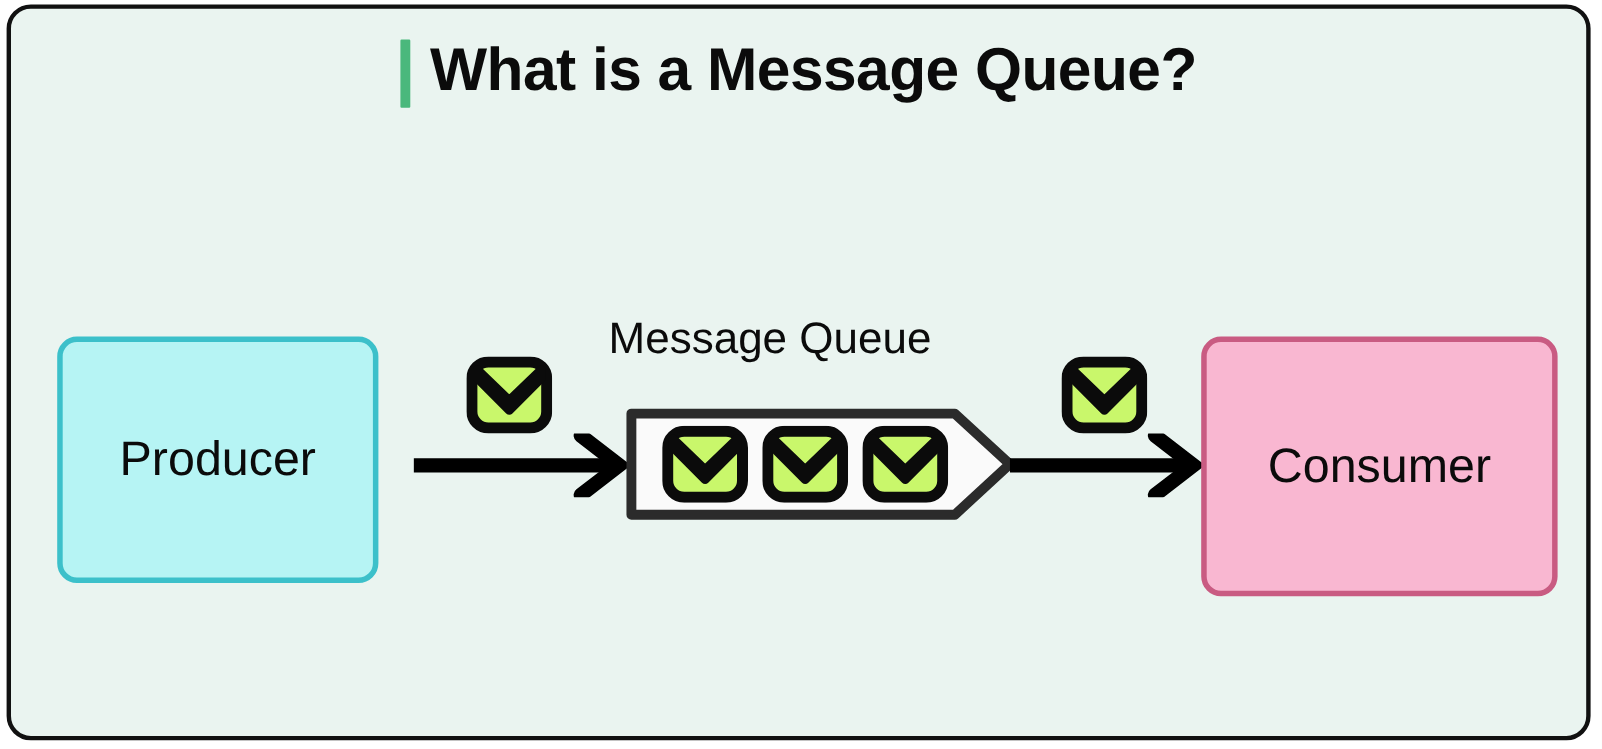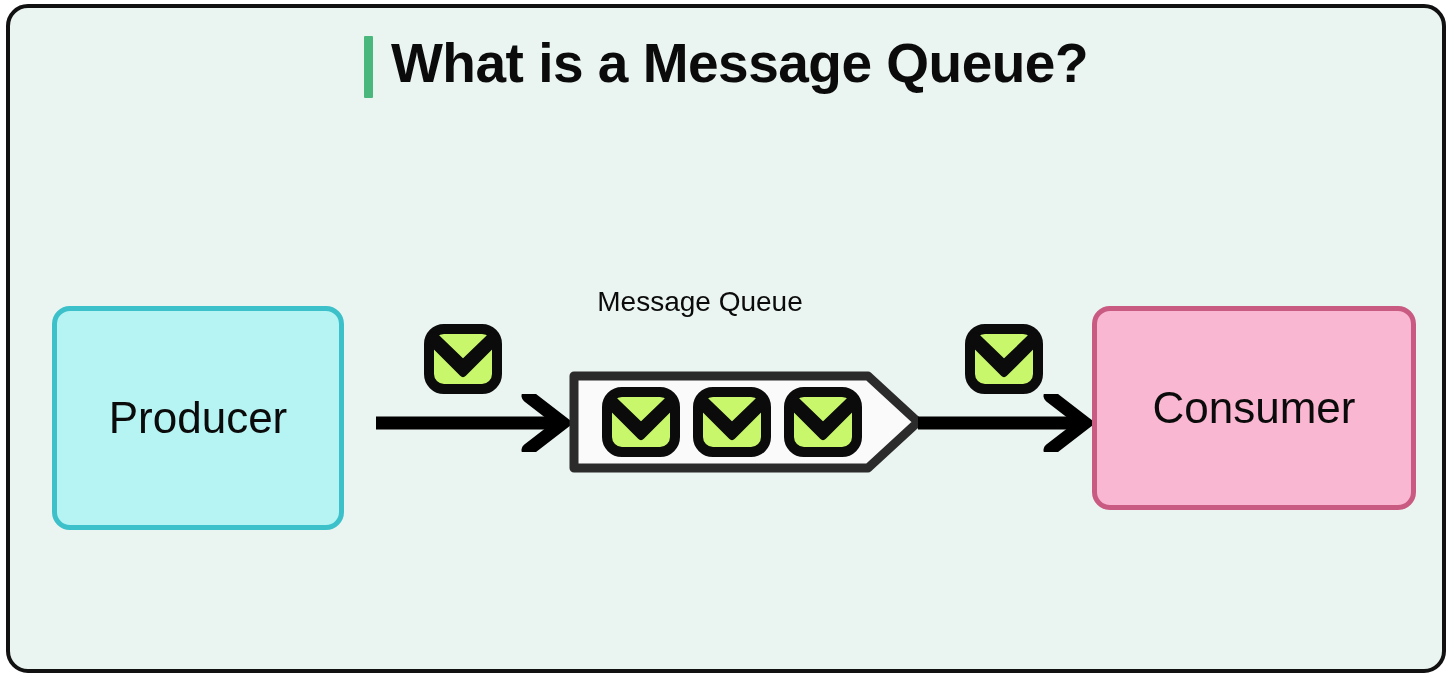--- a/index.html
+++ b/index.html
@@ -81,33 +81,33 @@
     top: 298px;
     width: 292px;
     height: 224px;
     background: #b6f4f4;
     border: 5px solid #3cc0ca;
   }
   .node-consumer {
     left: 1082px;
     top: 298px;
     width: 324px;
-    height: 204px;
+    height: 236px;
     background: #f9b7d1;
     border: 5px solid #c95b82;
   }
 
   
   .queue-label {
     position: absolute;
     left: 500px;
     top: 278px;
     width: 380px;
     text-align: center;
-    font-size: 28px;
+    font-size: 40px;
     color: #0b0b0b;
     white-space: nowrap;
   }
 
   
   .queue-shape {
     position: absolute;
     left: 556px;
     top: 362px;
     width: 360px;

